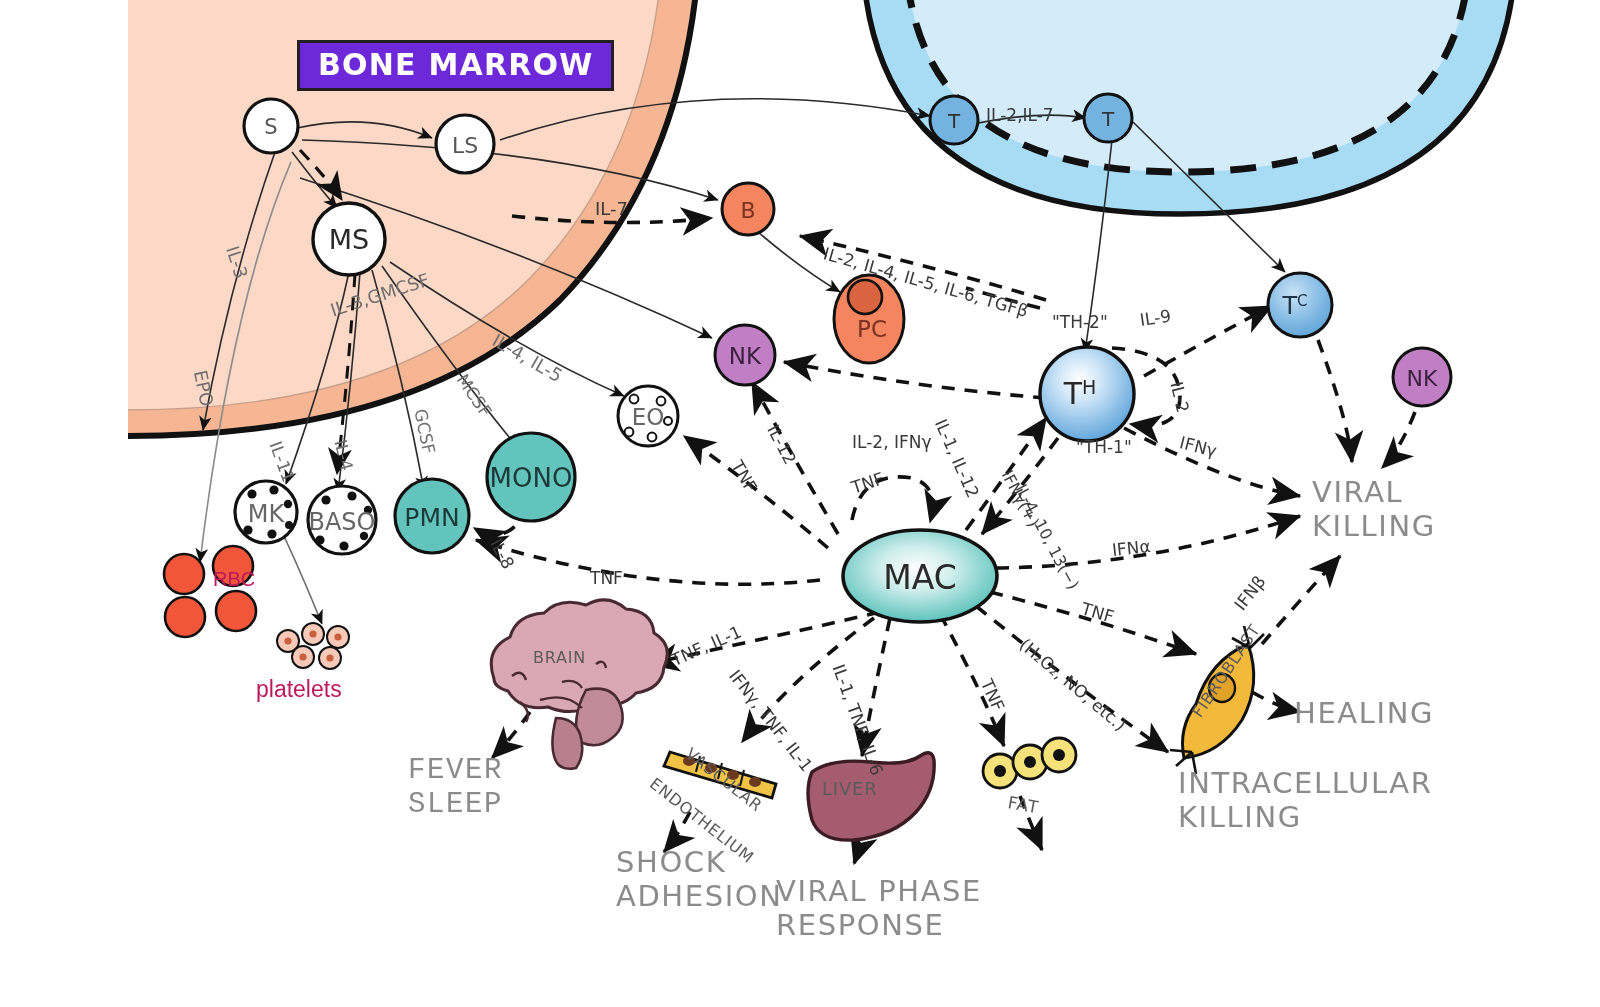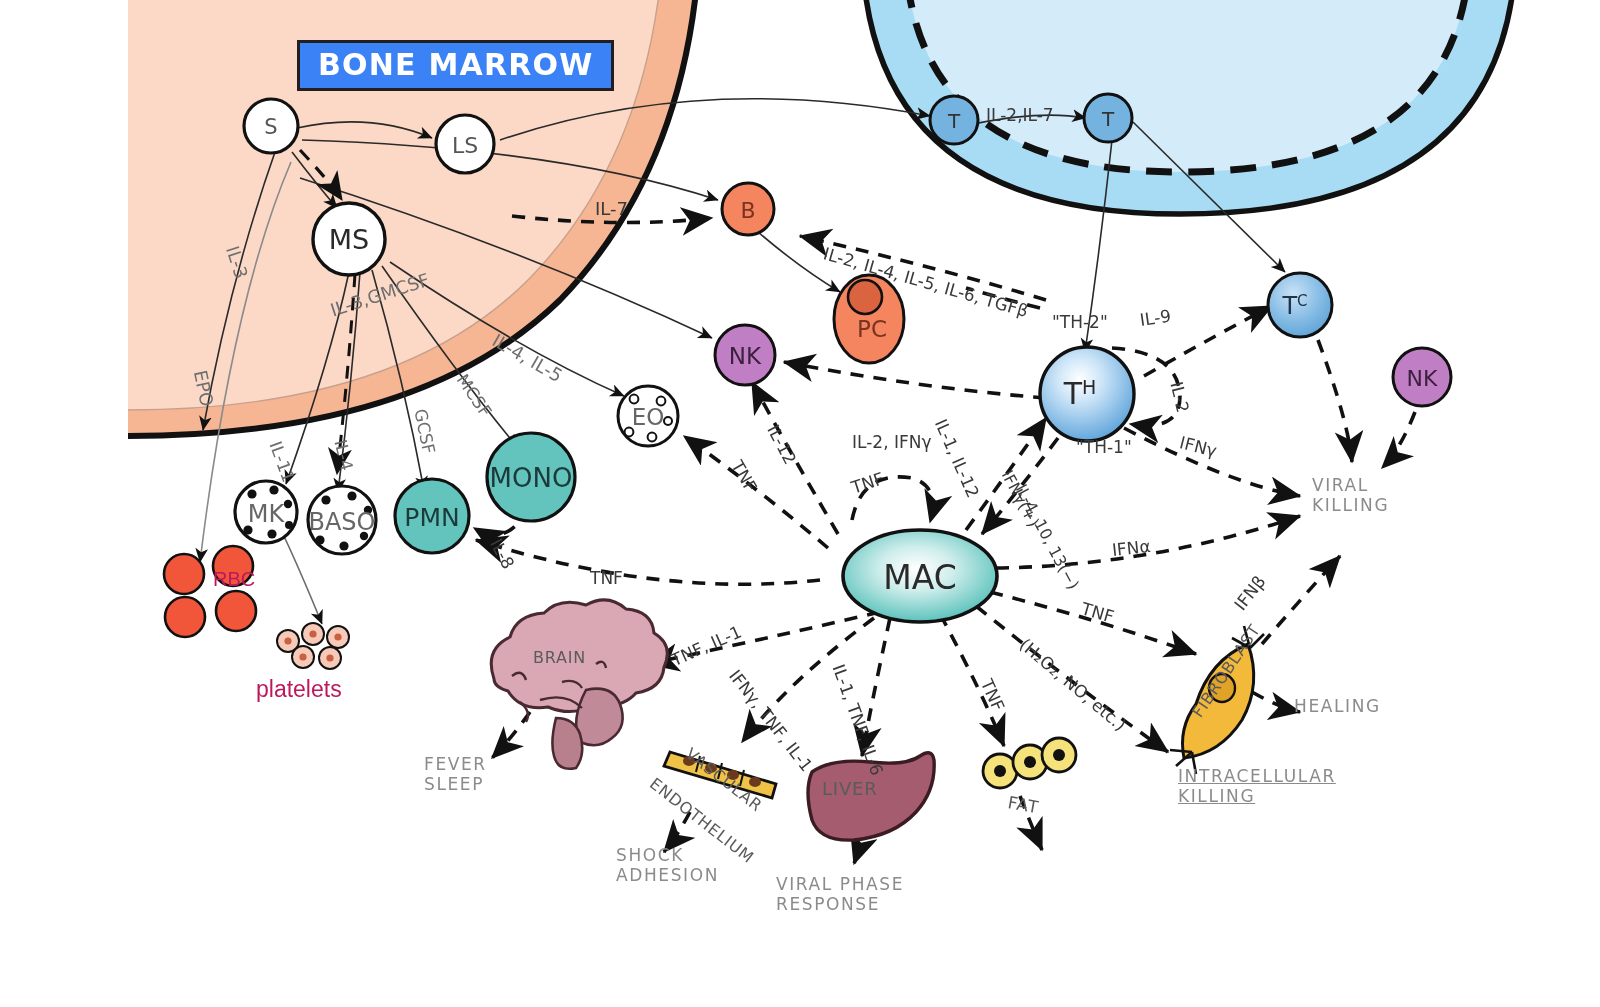--- a/index.html
+++ b/index.html
@@ -1,28 +1,28 @@
 <!DOCTYPE html>
 <html><head>
 <meta charset="utf-8">
 <style>
   html,body{margin:0;padding:0;background:#ffffff;}
   body{width:1600px;height:1007px;overflow:hidden;font-family:"DejaVu Sans",sans-serif;}
   #stage{position:relative;width:1600px;height:1007px;background:#fff;}
   svg#canvas{position:absolute;left:0;top:0;width:1600px;height:1007px;}
   .organ-label{
-    position:absolute;background:#3b82f6;color:#ffffff;
+    position:absolute;background:#6d28d9;color:#ffffff;
     font-family:"DejaVu Sans",sans-serif;font-weight:bold;
     letter-spacing:1.2px;padding:7px 18px 8px 18px;
     font-size:30px;line-height:1;white-space:nowrap;
     box-shadow:0 0 0 3px #231f20;
   }
   .outcome{
     position:absolute;color:#8b8b8b;font-family:"DejaVu Sans",sans-serif;
-    font-size:17px;letter-spacing:1.6px;line-height:1.18;white-space:pre-line;
+    font-size:29px;letter-spacing:1.6px;line-height:1.18;white-space:pre-line;
   }
   .cyt{
     position:absolute;color:#6f6f6f;font-family:"DejaVu Sans",sans-serif;
     font-size:16px;white-space:nowrap;transform-origin:left center;
   }
   .cyt.dk{color:#3a3a3a;}
   .organ-name{
     position:absolute;color:#5b5b5b;font-family:"DejaVu Sans",sans-serif;
     font-size:15px;letter-spacing:.8px;white-space:nowrap;transform-origin:left center;
   }
@@ -375,25 +375,25 @@
 
   <div class="organ-name" style="left:533px;top:648px;font-size:16px;">BRAIN</div>
   <div class="organ-name" style="left:688px;top:742px;transform:rotate(38deg);font-size:16px;">VASCULAR</div>
   <div class="organ-name" style="left:652px;top:772px;transform:rotate(38deg);font-size:16px;">ENDOTHELIUM</div>
   <div class="organ-name" style="left:822px;top:778px;font-size:18px;">LIVER</div>
   <div class="organ-name" style="left:1008px;top:792px;transform:rotate(10deg);font-size:17px;">FAT</div>
   <div class="organ-name" style="left:1196px;top:706px;transform:rotate(-56deg);font-size:16px;">FIBROBLAST</div>
   <div class="small-label" style="left:213px;top:568px;">RBC</div>
   <div class="small-label" style="left:256px;top:676px;font-size:23px;">platelets</div>
 
-  <div class="outcome" style="left:424px;top:754px;">FEVER
+  <div class="outcome" style="left:408px;top:754px;font-family:Liberation Mono, monospace;">FEVER
 SLEEP</div>
   <div class="outcome" style="left:592px;top:845px;margin-left:24px;">SHOCK
 ADHESION</div>
   <div class="outcome" style="left:776px;top:874px;">VIRAL PHASE
 RESPONSE</div>
-  <div class="outcome" style="left:1178px;top:766px;text-decoration:underline;">INTRACELLULAR
+  <div class="outcome" style="left:1178px;top:766px;">INTRACELLULAR
 KILLING</div>
   <div class="outcome" style="left:1294px;top:696px;">HEALING</div>
   <div class="outcome" style="left:1312px;top:475px;">VIRAL
 KILLING</div>
 
 </div>
 
 </body></html>

